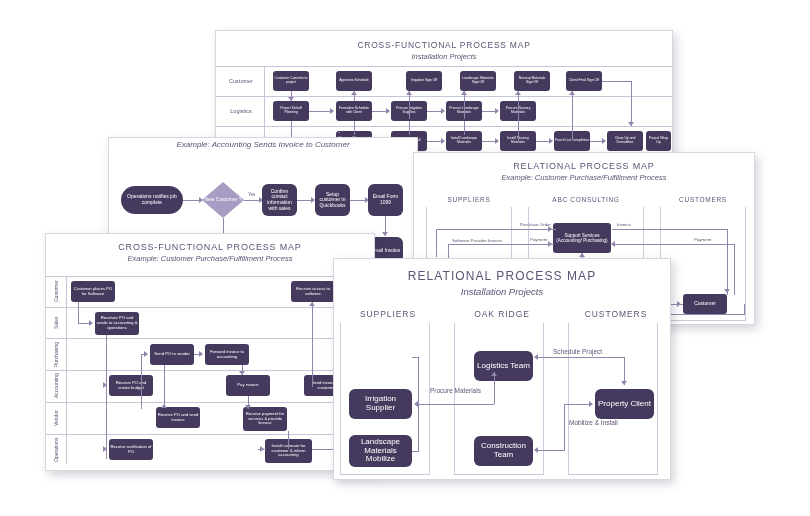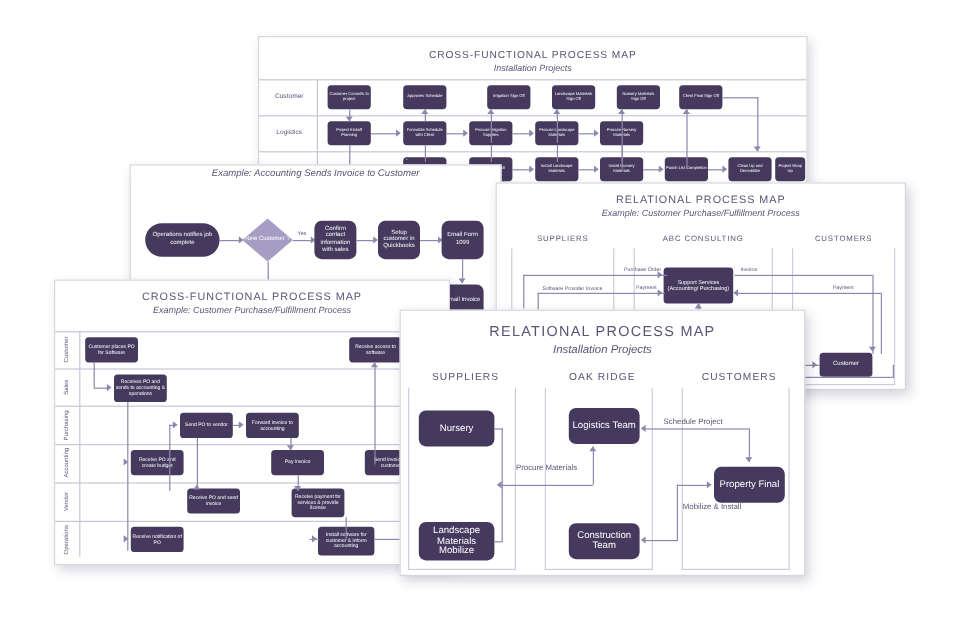--- a/index.html
+++ b/index.html
@@ -258,27 +258,27 @@
   <div class="psub" style="font-size:9.5px;margin-top:3px;">Installation Projects</div>
 
   <div class="colhdr" style="left:8px;top:50px;width:92px;font-size:8.5px;">SUPPLIERS</div>
   <div class="colhdr" style="left:122px;top:50px;width:92px;font-size:8.5px;">OAK RIDGE</div>
   <div class="colhdr" style="left:236px;top:50px;width:92px;font-size:8.5px;">CUSTOMERS</div>
 
   <div class="grp" style="left:6px;top:64px;width:90px;height:152px;"></div>
   <div class="grp" style="left:120px;top:64px;width:90px;height:152px;"></div>
   <div class="grp" style="left:234px;top:64px;width:90px;height:152px;"></div>
 
-  <div class="box r6" style="left:15px;top:83px;width:63px;height:30px;font-size:8px;">Nursery</div>
+  <div class="box r6" style="left:15px;top:130px;width:63px;height:30px;font-size:8px;">Irrigation Supplier</div>
   <div class="box r6" style="left:15px;top:176px;width:63px;height:32px;font-size:8px;">Landscape Materials Mobilize</div>
 
-  <div class="box r6" style="left:140px;top:81px;width:59px;height:30px;font-size:8px;">Logistics Team</div>
+  <div class="box r6" style="left:140px;top:92px;width:59px;height:30px;font-size:8px;">Logistics Team</div>
   <div class="box r6" style="left:140px;top:177px;width:59px;height:30px;font-size:8px;">Construction Team</div>
 
-  <div class="box r6" style="left:261px;top:130px;width:59px;height:30px;font-size:8px;">Property Final</div>
+  <div class="box r6" style="left:261px;top:130px;width:59px;height:30px;font-size:8px;">Property Client</div>
 
   <div class="lbl" style="left:219px;top:89px;font-size:6.5px;">Schedule Project</div>
   <div class="lbl" style="left:96px;top:128px;font-size:6.5px;line-height:1.2;">
     <span>Procure Materials</span>
   </div>
   <div class="lbl" style="left:235px;top:160px;font-size:6.5px;line-height:1.2;">
     <span>Mobilize &amp; Install</span>
   </div>
 
   <div class="ln lnv" style="left:84px;top:98px;height:94px;"></div>

